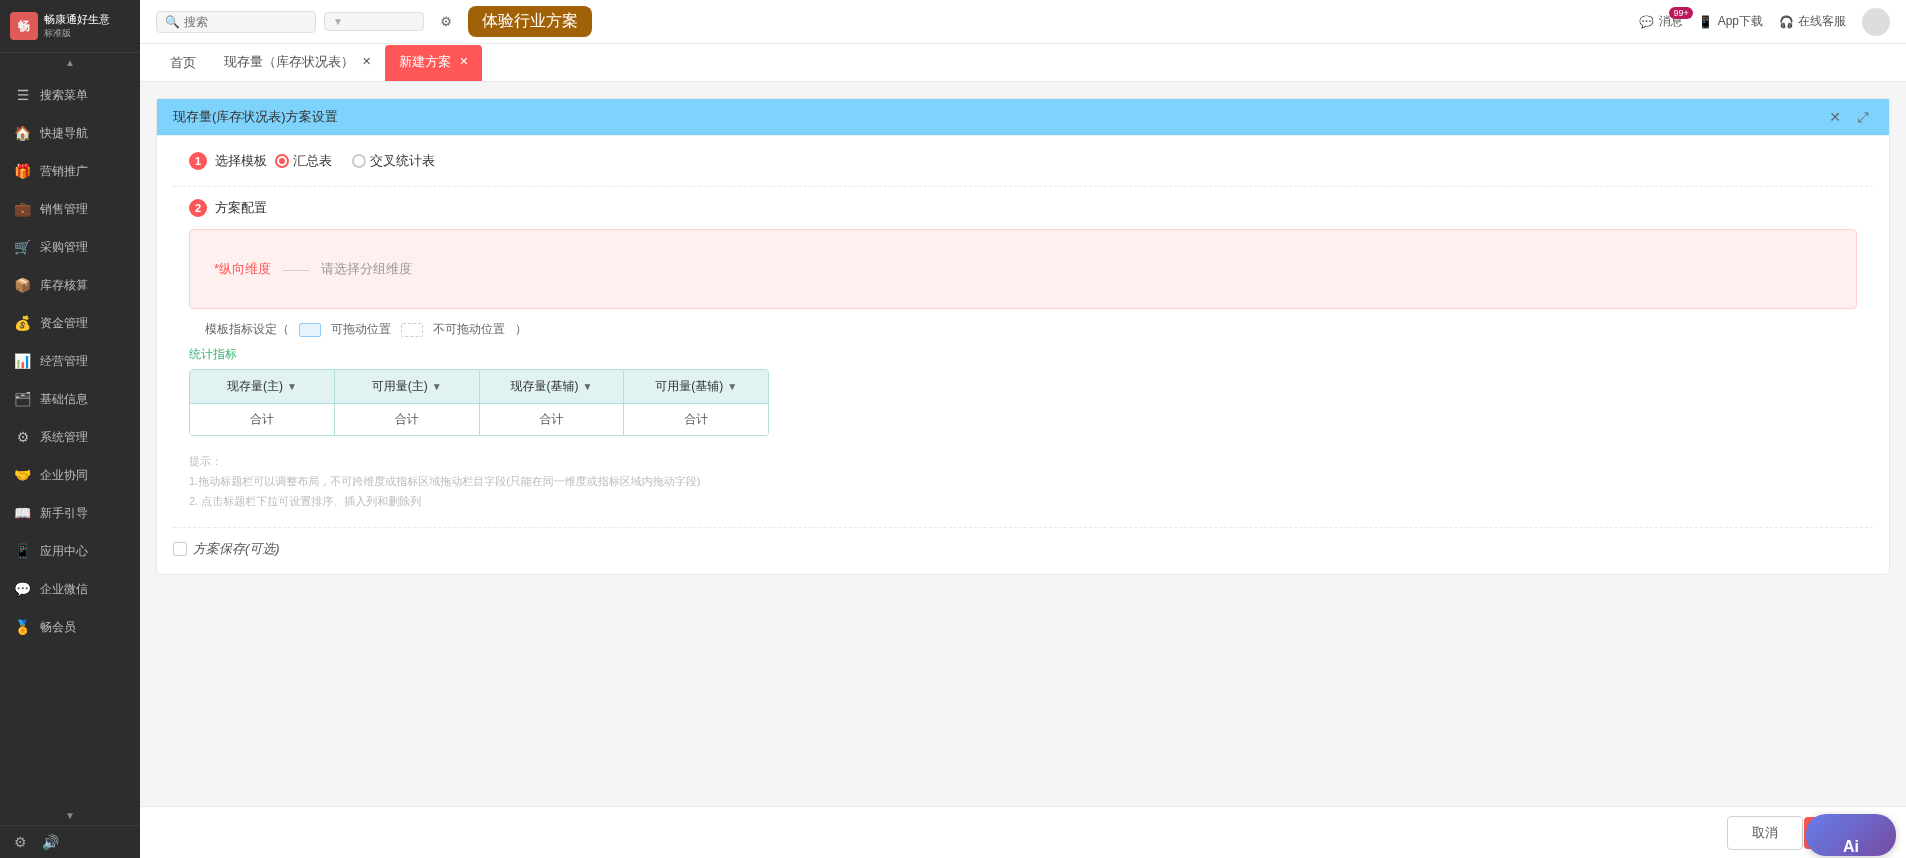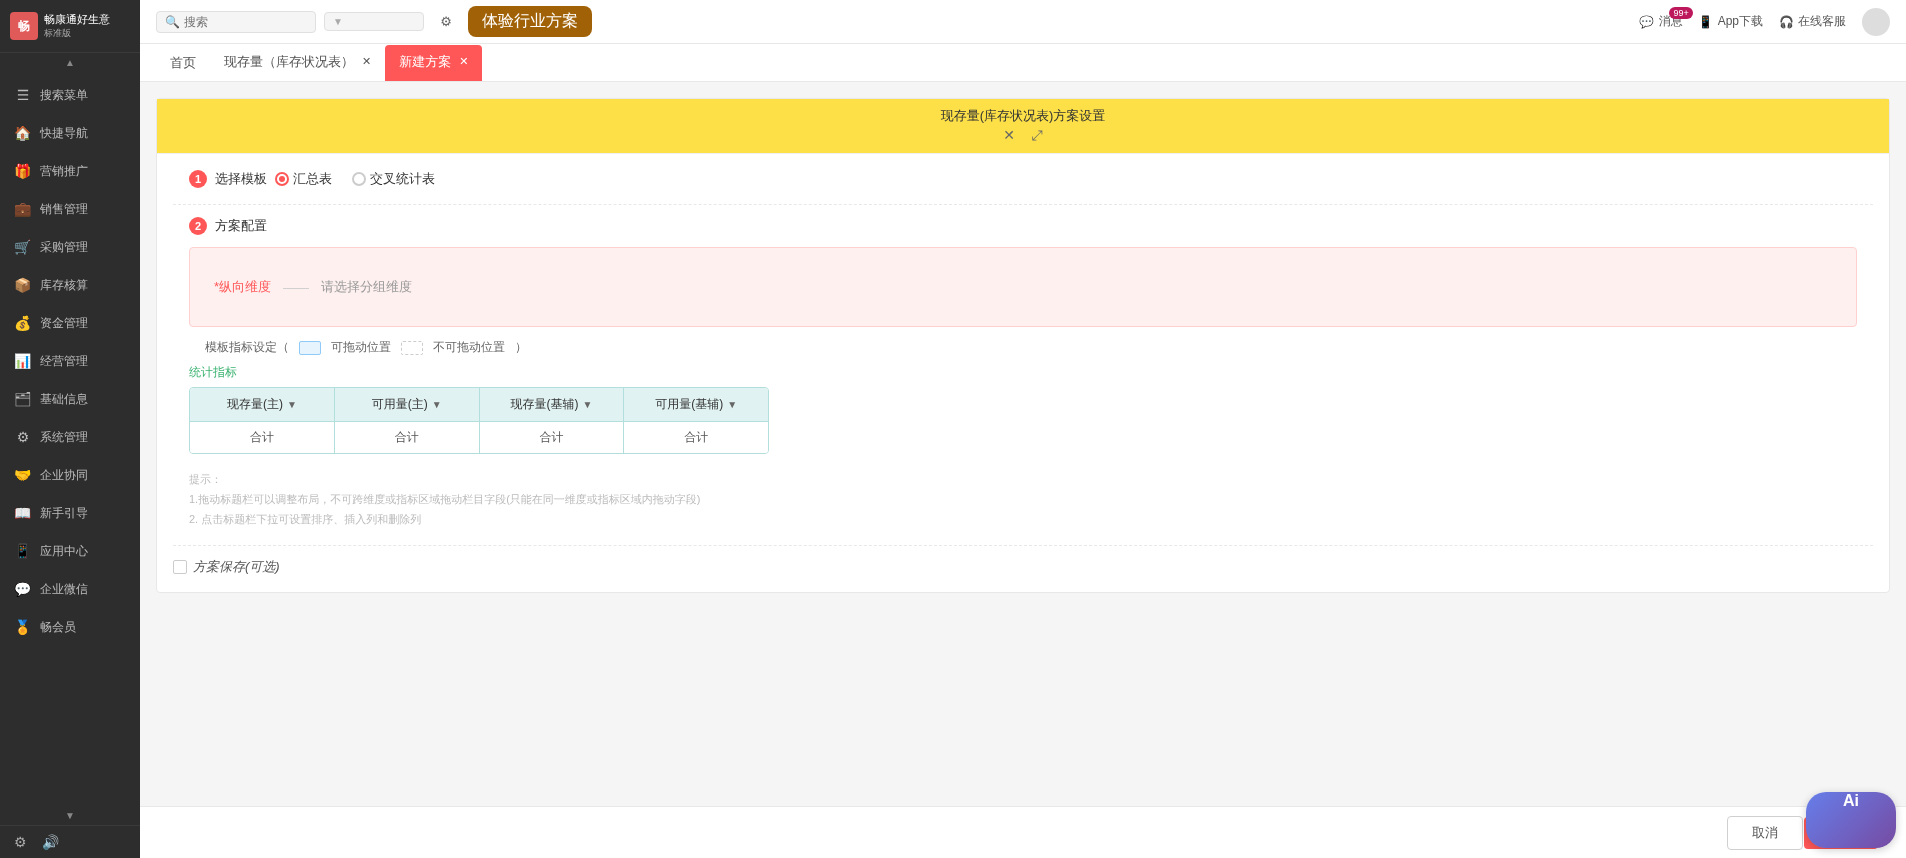--- a/index.html
+++ b/index.html
@@ -218,22 +218,21 @@
       border-radius: 4px;
       padding: 0;
       position: relative;
     }
     .panel-header-bar {
       display: flex;
       justify-content: space-between;
       align-items: center;
       padding: 8px 16px;
       border-bottom: 1px solid #f0f0f0;
-      background: #fde047;
-      flex-direction: column;
+      background: #7dd3fc;
     }
     .panel-title { font-size: 13px; color: #333; font-weight: normal; }
     .panel-controls { display: flex; gap: 8px; }
     .panel-ctrl-btn {
       width: 20px; height: 20px;
       display: flex; align-items: center; justify-content: center;
       cursor: pointer; color: #666; font-size: 14px;
     }
 
     
@@ -435,28 +434,28 @@
       border-radius: 4px;
       background: #ff5757;
       color: #fff;
       font-size: 13px;
       cursor: pointer;
     }
 
     
     .ai-fab {
       position: fixed;
-      bottom: 10px;
+      bottom: 2px;
       right: 10px;
       width: 90px;
-      height: 56px;
+      height: 42px;
       background: linear-gradient(135deg, #667eea, #764ba2);
       border-radius: 20px;
       display: flex;
-      align-items: flex-start;
+      align-items: flex-end;
       justify-content: center;
       color: white;
       font-size: 16px;
       font-weight: bold;
       cursor: pointer;
       box-shadow: 0 2px 8px rgba(0,0,0,0.2);
     }
   </style>
 </head>
 <body>

